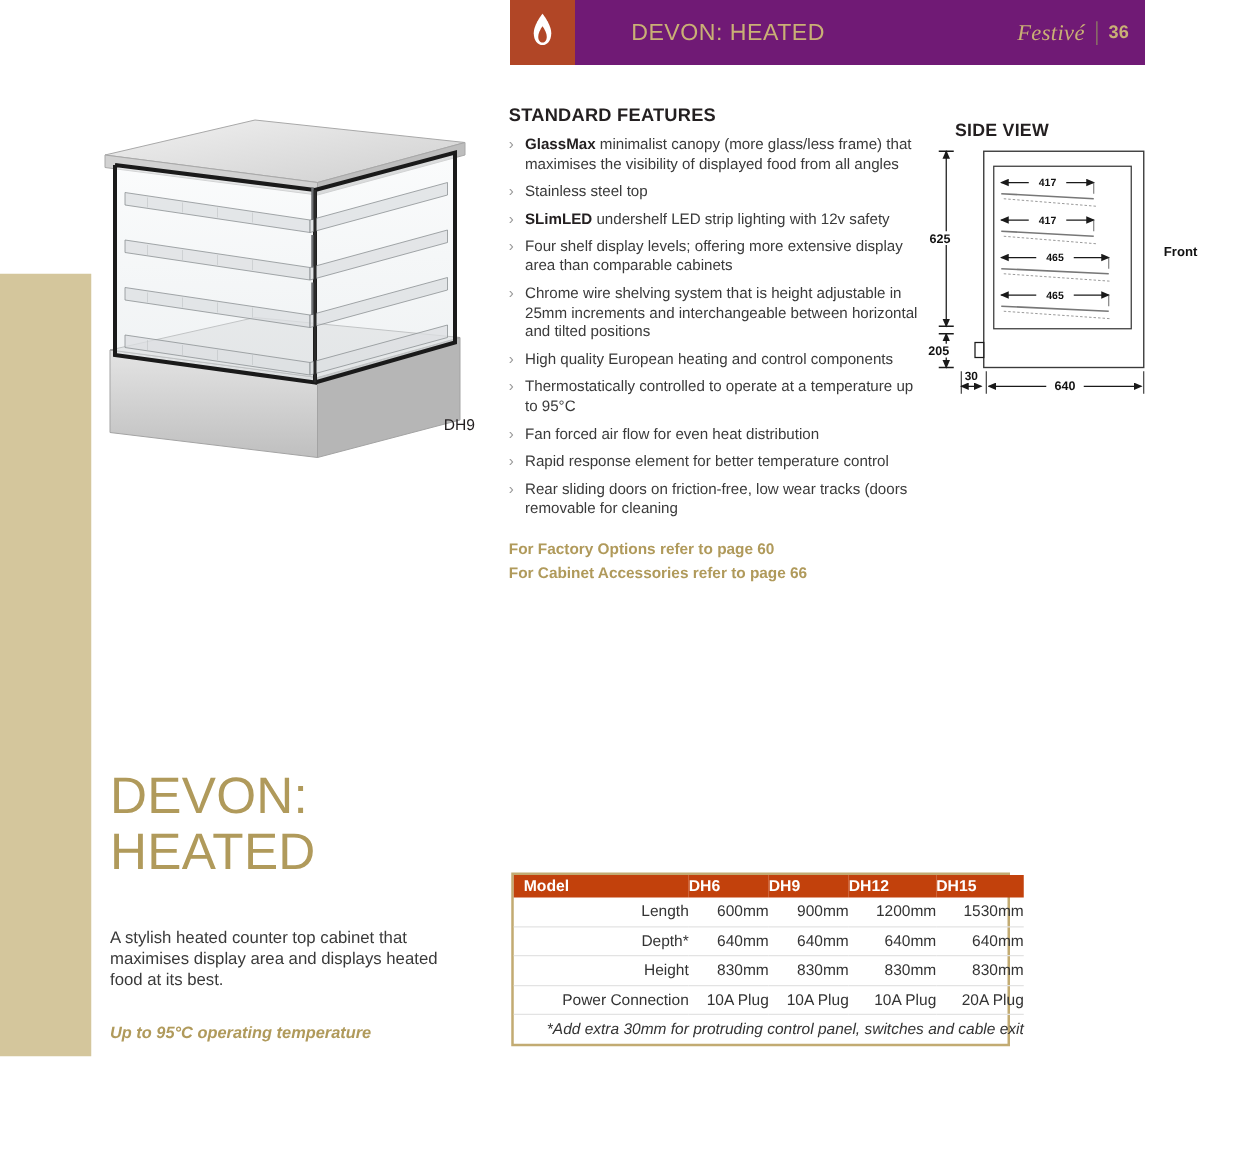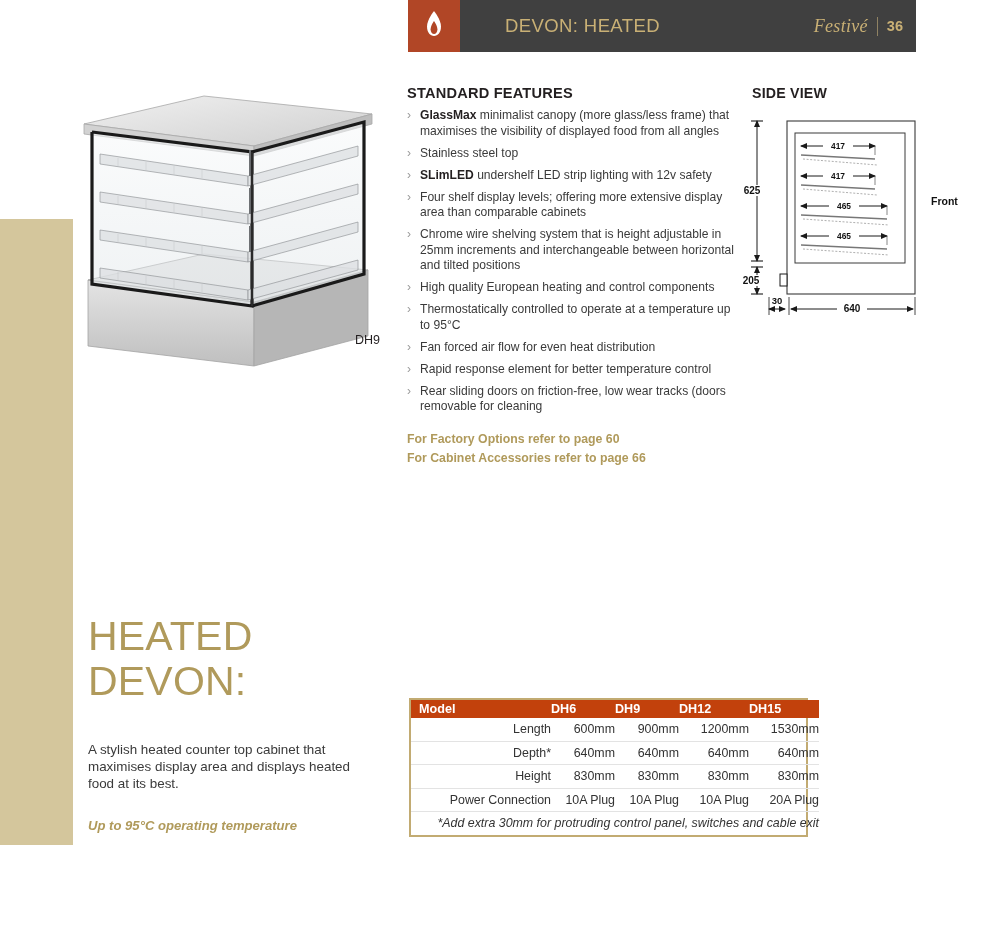--- a/index.html
+++ b/index.html
@@ -7,21 +7,21 @@
   body{
     width:1000px;height:933px;position:relative;background:#ffffff;
     font-family:"Liberation Sans", sans-serif;color:#231f20;overflow:hidden;
   }
   .page{position:absolute;inset:0;}
 
   
   .accent-bar{position:absolute;left:0;top:219px;width:73px;height:626px;background:#d4c69c;}
 
   
-  .header{position:absolute;left:408px;top:0;width:508px;height:52px;background:#404040;}
+  .header{position:absolute;left:408px;top:0;width:508px;height:52px;background:#701a75;}
   .header-flame{position:absolute;left:0;top:0;width:52px;height:52px;background:#b14626;
     display:flex;align-items:center;justify-content:center;}
   .header-flame svg{display:block;}
   .header-title{position:absolute;left:97px;top:0;height:52px;display:flex;align-items:center;
     font-size:18.5px;letter-spacing:.4px;color:#c9b075;font-weight:400;}
   .header-right{position:absolute;right:13px;top:0;height:52px;display:flex;align-items:center;gap:9px;}
   .brandmark{font-family:"Liberation Serif", serif;font-style:italic;font-size:18px;color:#c9b075;
     letter-spacing:.3px;}
   .brand-div{width:1px;height:19px;background:#8f8263;}
   .pagenum{font-size:14.5px;font-weight:bold;color:#c9b075;}
@@ -38,21 +38,21 @@
   .feat-bullet{width:13px;flex:0 0 13px;font-size:12px;color:#9a9a9a;line-height:15.5px;}
   .feat-text{font-size:12.1px;line-height:15.5px;color:#3a3a3a;}
   .feat-text b{color:#231f20;font-weight:bold;}
 
   
   .refs{position:absolute;left:407px;top:430px;}
   .ref-line{font-size:12.3px;font-weight:bold;color:#b09a5b;line-height:19px;}
 
   
   .sideview{position:absolute;left:752px;top:85px;width:245px;height:240px;}
-  .sideview h3{margin:0;font-size:14.2px;font-weight:bold;letter-spacing:.2px;color:#231f20;}
+  .sideview h3{margin:12px;font-size:14.2px;font-weight:bold;letter-spacing:.2px;color:#231f20;}
   .sv-canvas{position:absolute;left:-17px;top:24px;}
 
   
   .big-title{position:absolute;left:88px;top:614px;font-size:41px;line-height:45px;
     color:#b09a5b;font-weight:300;letter-spacing:.2px;}
   .desc{position:absolute;left:88px;top:741px;width:275px;font-size:13.4px;line-height:17.2px;color:#3a3a3a;}
   .temp-note{position:absolute;left:88px;top:818px;font-size:13.1px;font-style:italic;
     font-weight:bold;color:#b09a5b;}
 
   
@@ -288,22 +288,22 @@
         <line x1="56" y1="200" x2="178" y2="200" stroke="#1a1a1a" stroke-width="1" marker-start="url(#arl)" marker-end="url(#ar)"></line>
         <rect x="102" y="194" width="30" height="11" fill="#ffffff"></rect>
         <text x="117" y="203" text-anchor="middle" font-family="Liberation Sans, sans-serif" font-size="10" font-weight="bold" fill="#111">640</text>
 
         <text x="196" y="96" font-family="Liberation Sans, sans-serif" font-size="10.5" font-weight="bold" fill="#111">Front</text>
       </svg>
     </div>
   </div>
 
   <div class="big-title">
+    <div>DEVON:</div>
     <div>HEATED</div>
-    <div>DEVON:</div>
   </div>
   <div class="desc">A stylish heated counter top cabinet that maximises display area and displays heated food at its best.</div>
   <div class="temp-note">Up to 95°C operating temperature</div>
 
   <div class="spec-table">
     <table class="spec">
       <colgroup>
         <col class="col-label">
           <col class="col-v">
           <col class="col-v">

